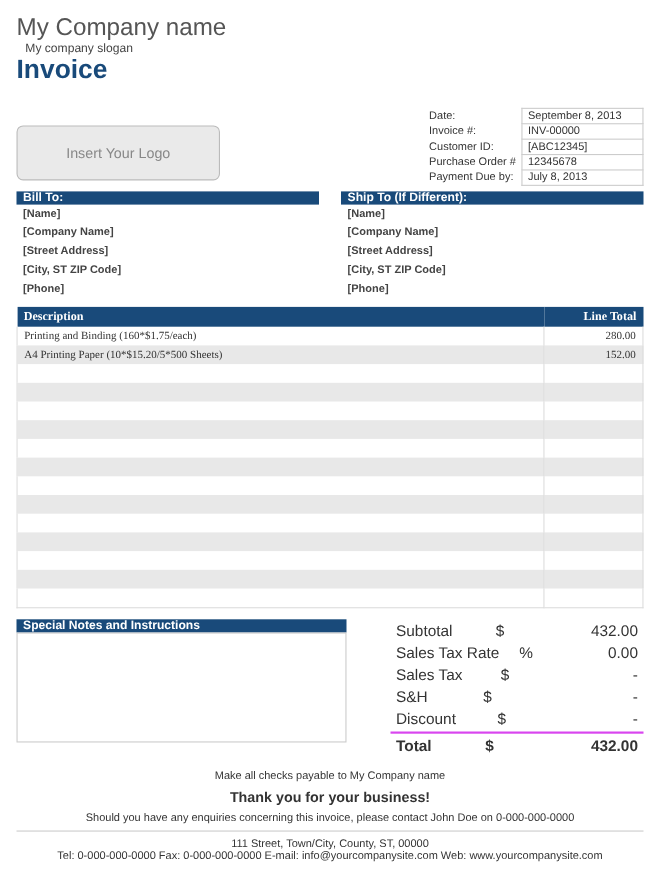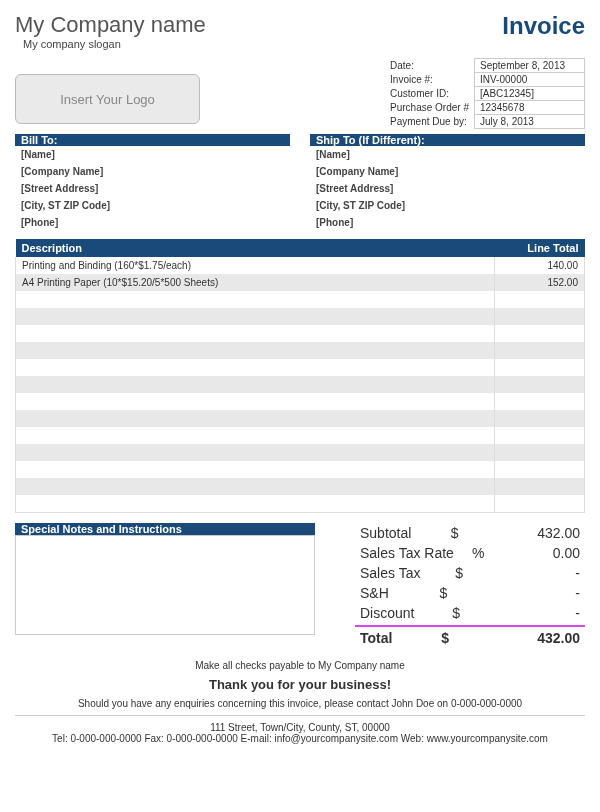--- a/index.html
+++ b/index.html
@@ -1,30 +1,30 @@
 <!DOCTYPE html>
 <html><head>
   <meta charset="utf-8">
   <style>
     * { box-sizing: border-box; margin: 0; padding: 0; }
     body { font-family: Arial, sans-serif; font-size: 11px; color: #333; width: 600px; background: #fff; padding: 12px 15px; }
-    .header { display: flex; justify-content: space-between; margin-bottom: 8px; }
+    .header { display: flex; justify-content: space-between; margin-bottom: 20px; flex-direction: column; }
     .company-name { font-size: 22px; color: #555; }
     .slogan { font-size: 11px; color: #444; margin-left: 8px; }
     .invoice-title { font-size: 24px; font-weight: bold; color: #194a7a; }
     .logo-box { width: 185px; height: 50px; border: 1px solid #bbb; border-radius: 6px; background: #eaeaea; display: flex; align-items: center; justify-content: center; color: #888; font-size: 13px; margin-top: 16px; }
     .meta-row { display: flex; justify-content: space-between; align-items: flex-start; margin-bottom: 5px; }
     .meta-table { border-collapse: collapse; }
     .meta-table td { padding: 1px 5px; font-size: 10px; }
     .meta-table td.val { border: 1px solid #ccc; width: 110px; }
     .section-row { display: flex; justify-content: space-between; gap: 20px; margin-top: 5px; }
     .section-col { flex: 1; }
     .section-header { background: #194a7a; color: #fff; font-weight: bold; padding: 0 6px; font-size: 11px; }
     .addr-line { padding: 3px 6px; font-size: 10px; color: #444; font-weight: bold; }
-    .items-table { width: 100%; border-collapse: collapse; margin-top: 8px; }
+    .items-table { width: 100%; border-collapse: collapse; margin-top: 8px; font-family: Liberation Serif, serif; }
     .items-table th { background: #194a7a; color: #fff; text-align: left; padding: 3px 6px; font-size: 11px; font-weight: bold; }
     .items-table th.rt { text-align: right; }
     .items-table td { padding: 3px 6px; font-size: 10px; height: 17px; border-left: 1px solid #ddd; border-right: 1px solid #ddd; }
     .items-table td.rt { text-align: right; }
     .items-table tr.alt td { background: #e8e8e8; }
     .items-table tr.last td { border-bottom: 1px solid #ddd; }
     .bottom-row { display: flex; justify-content: space-between; gap: 32px; margin-top: 10px; }
     .notes-box { width: 300px; }
     .notes-body { border: 1px solid #ccc; height: 100px; }
     .totals { width: 230px; }
@@ -97,21 +97,21 @@
 <table class="items-table">
   <thead>
     <tr>
       <th>Description</th>
       <th class="rt" style="width:90px">Line Total</th>
     </tr>
   </thead>
   <tbody id="items-body">
       <tr>
         <td>Printing and Binding (160*$1.75/each)</td>
-        <td class="rt">140.00</td>
+        <td class="rt">280.00</td>
       </tr>
       <tr class="alt">
         <td>A4 Printing Paper (10*$15.20/5*500 Sheets)</td>
         <td class="rt">152.00</td>
       </tr>
       <tr>
         <td></td>
         <td class="rt"></td>
       </tr>
       <tr class="alt">

